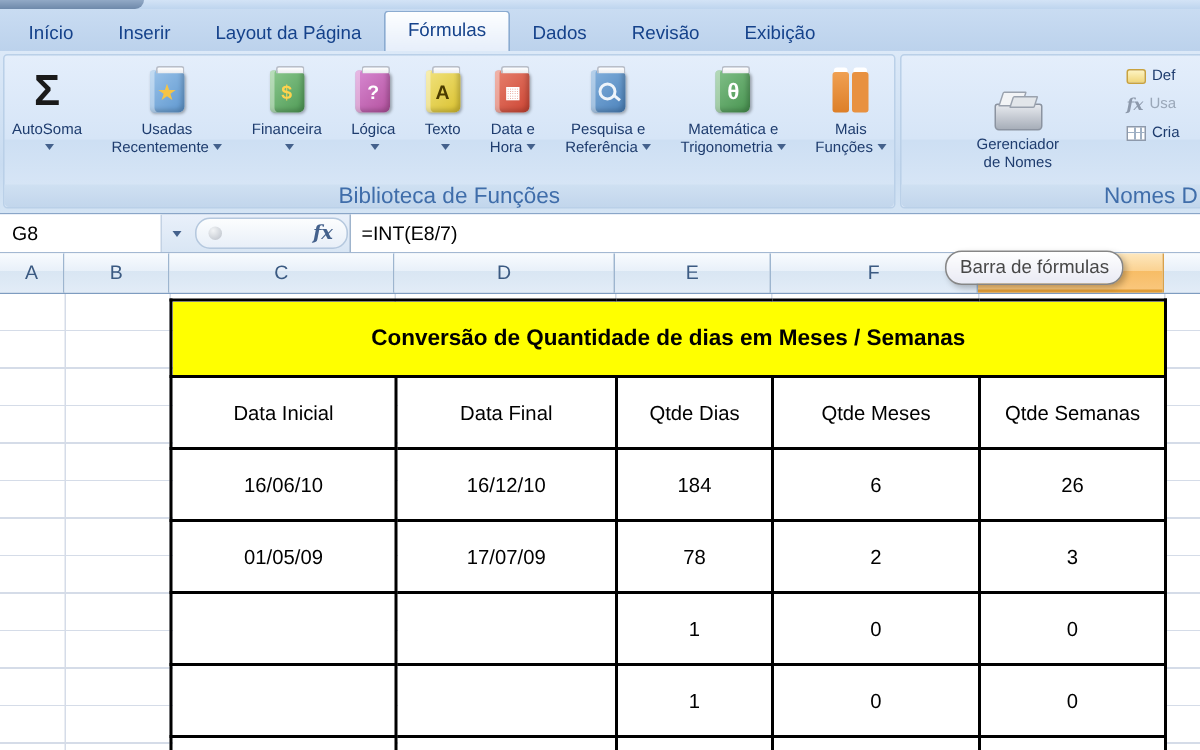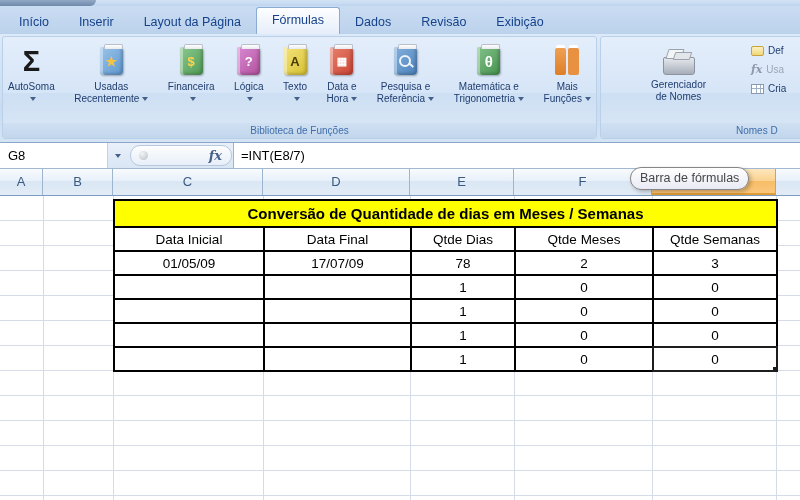--- a/index.html
+++ b/index.html
@@ -19,21 +19,21 @@
               border:1px solid #8babd0;border-bottom:none;border-radius:3px 3px 0 0;height:26px;line-height:25px}
 
   
   .ribbon{position:absolute;left:0;top:34px;width:800px;height:109px;box-sizing:border-box;
           background:linear-gradient(#dce9f8,#c9dcf1 70%,#d4e4f4);border-bottom:1px solid #8aa6c8}
   .rgroup{position:absolute;top:2px;height:103px;border:1px solid #bad0e8;border-radius:3px;box-sizing:border-box;
           background:linear-gradient(#e4eefb,#d6e5f7 55%,#cddff3 56%,#dbe8f7)}
   #grp-funcs{left:2px;width:595px}
   #grp-names{left:600px;width:260px}
   .glabel{position:absolute;bottom:0;left:0;right:0;height:15px;line-height:15px;text-align:center;
-          font-size:10px;color:#3f6daa;background:linear-gradient(#cfe0f2,#c2d6ec);border-radius:0 0 3px 3px;white-space:nowrap}
+          font-size:15px;color:#3f6daa;background:linear-gradient(#cfe0f2,#c2d6ec);border-radius:0 0 3px 3px;white-space:nowrap}
   #grp-names .glabel{text-align:left;padding-left:135px}
 
   .bigbtns{display:flex;justify-content:space-between;padding:2px 3px;height:86px;box-sizing:border-box}
   .rbtn{display:flex;flex-direction:column;align-items:center;justify-content:flex-start;padding:1px 2px;border-radius:3px}
   .iconbox{height:40px;display:flex;align-items:center;justify-content:center;margin-top:1px}
   .l1,.l2{font-size:10px;line-height:12px;color:#1e3c6e;white-space:nowrap;text-align:left}
   .arr{display:inline-block;width:0;height:0;border-left:3px solid transparent;border-right:3px solid transparent;
        border-top:4px solid #44618c;margin-left:3px;vertical-align:middle}
 
   .sigma{font-size:29px;font-weight:bold;color:#1a1a1a;line-height:30px}
@@ -50,21 +50,21 @@
   .bk-date{background:linear-gradient(135deg,#e8826f,#cc4433);color:#fff;font-size:11px}
   .bk-lookup{background:linear-gradient(135deg,#84b1dd,#4b82bb)}
   .bk-math{background:linear-gradient(135deg,#83c18a,#47934f);color:#fff;font-size:15px}
   .mag{width:8px;height:8px;border:2px solid #eef4fa;border-radius:50%;position:relative}
   .mag::after{content:"";position:absolute;width:6px;height:2px;background:#eef4fa;right:-5px;bottom:-1px;transform:rotate(40deg)}
   .books2{width:11px;height:27px;background:linear-gradient(#f0a052,#dd7f28);border-radius:2px;position:relative;
           box-shadow:13px 0 0 0 #e89140;margin-right:13px}
   .books2::before{content:"";position:absolute;top:-3px;left:1px;width:9px;height:3px;background:#fff;
           border-radius:2px 2px 0 0;box-shadow:13px 0 0 0 #fff}
 
-  #btn-namemgr{position:absolute;left:48px;top:0}
+  #btn-namemgr{position:absolute;left:48px;top:12px}
   .namemgr{width:30px;height:16px;background:linear-gradient(#e6e9ee,#a7aeb9);border:1px solid #8b93a0;
            border-radius:2px 2px 3px 3px;position:relative;margin-top:14px}
   .namemgr::before{content:"";position:absolute;left:3px;top:-9px;width:14px;height:8px;background:#f2f4f6;
            border:1px solid #9aa2ae;border-radius:1px;transform:skewX(-18deg)}
   .namemgr::after{content:"";position:absolute;left:10px;top:-6px;width:15px;height:6px;background:#e2e6ea;
            border:1px solid #9aa2ae;border-radius:1px;transform:skewX(-18deg)}
 
   .minis{position:absolute;left:150px;top:8px;display:flex;flex-direction:column;gap:8px}
   .mini{display:flex;align-items:center;gap:4px;font-size:10px;color:#1e3c6e;white-space:nowrap}
   .mini.dim{color:#9aa7b8}
@@ -99,21 +99,21 @@
   .col-h.sel{background:linear-gradient(#fde7bd,#fbd291 45%,#f7bd66 46%,#fac87f);
              border-right:1px solid #d9a14a;box-shadow:inset 0 -2px 0 #e09c36;color:#6b4b12}
   .w-a{width:43px}.w-b{width:70px}.w-c{width:150px}.w-d{width:147px}.w-e{width:104px}.w-f{width:138px}.w-g{width:124px}.w-h{flex:1;border-right:none}
 
   .grid{position:absolute;left:0;top:27px;right:0;bottom:0;z-index:0;
         background:repeating-linear-gradient(to bottom,#fff 0px,#fff 24px,#d5dce8 24px,#d5dce8 25px)}
   .vline{position:absolute;top:27px;bottom:0;width:1px;background:#d5dce8;z-index:1}
 
   .xl-table{position:absolute;left:113px;top:30px;border-collapse:collapse;z-index:2;table-layout:fixed}
   .xl-table td{border:2px solid #000;background:#fff;text-align:center;font-size:13.5px;color:#000;
-               padding:0;height:22px;overflow:hidden;white-space:nowrap}
+               padding:12px;height:22px;overflow:hidden;white-space:nowrap}
   .xl-table td.title{height:25px;background:#ffff00;font-weight:bold;font-size:15px}
   .xl-table td.hd{font-weight:normal}
   .active-cell{position:relative;outline:2px solid #1d1d1d;outline-offset:-1px}
   .fill-handle{position:absolute;right:-3px;bottom:-3px;width:5px;height:5px;background:#1d1d1d;border:1px solid #fff;z-index:5}
 
   .tooltip{position:absolute;left:630px;top:167px;z-index:10;padding:3px 9px 4px 9px;font-size:12.5px;color:#474747;
            background:linear-gradient(#ffffff,#e9eaf4);border:1px solid #868686;border-radius:11px;
            box-shadow:2px 2px 4px rgba(0,0,0,.25);white-space:nowrap}
 </style>
 </head>
@@ -303,20 +303,27 @@
       <td class="title" colspan="5">Conversão de Quantidade de dias em Meses / Semanas</td>
     </tr>
     <tr>
       <td class="hd">Data Inicial</td>
       <td class="hd">Data Final</td>
       <td class="hd">Qtde Dias</td>
       <td class="hd">Qtde Meses</td>
       <td class="hd">Qtde Semanas</td>
     </tr>
     <tr>
+      <td>16/06/10</td>
+      <td>16/12/10</td>
+      <td>184</td>
+      <td>6</td>
+      <td>26</td>
+    </tr>
+    <tr>
       <td>01/05/09</td>
       <td>17/07/09</td>
       <td>78</td>
       <td>2</td>
       <td>3</td>
     </tr>
     <tr>
       <td></td>
       <td></td>
       <td>1</td>

